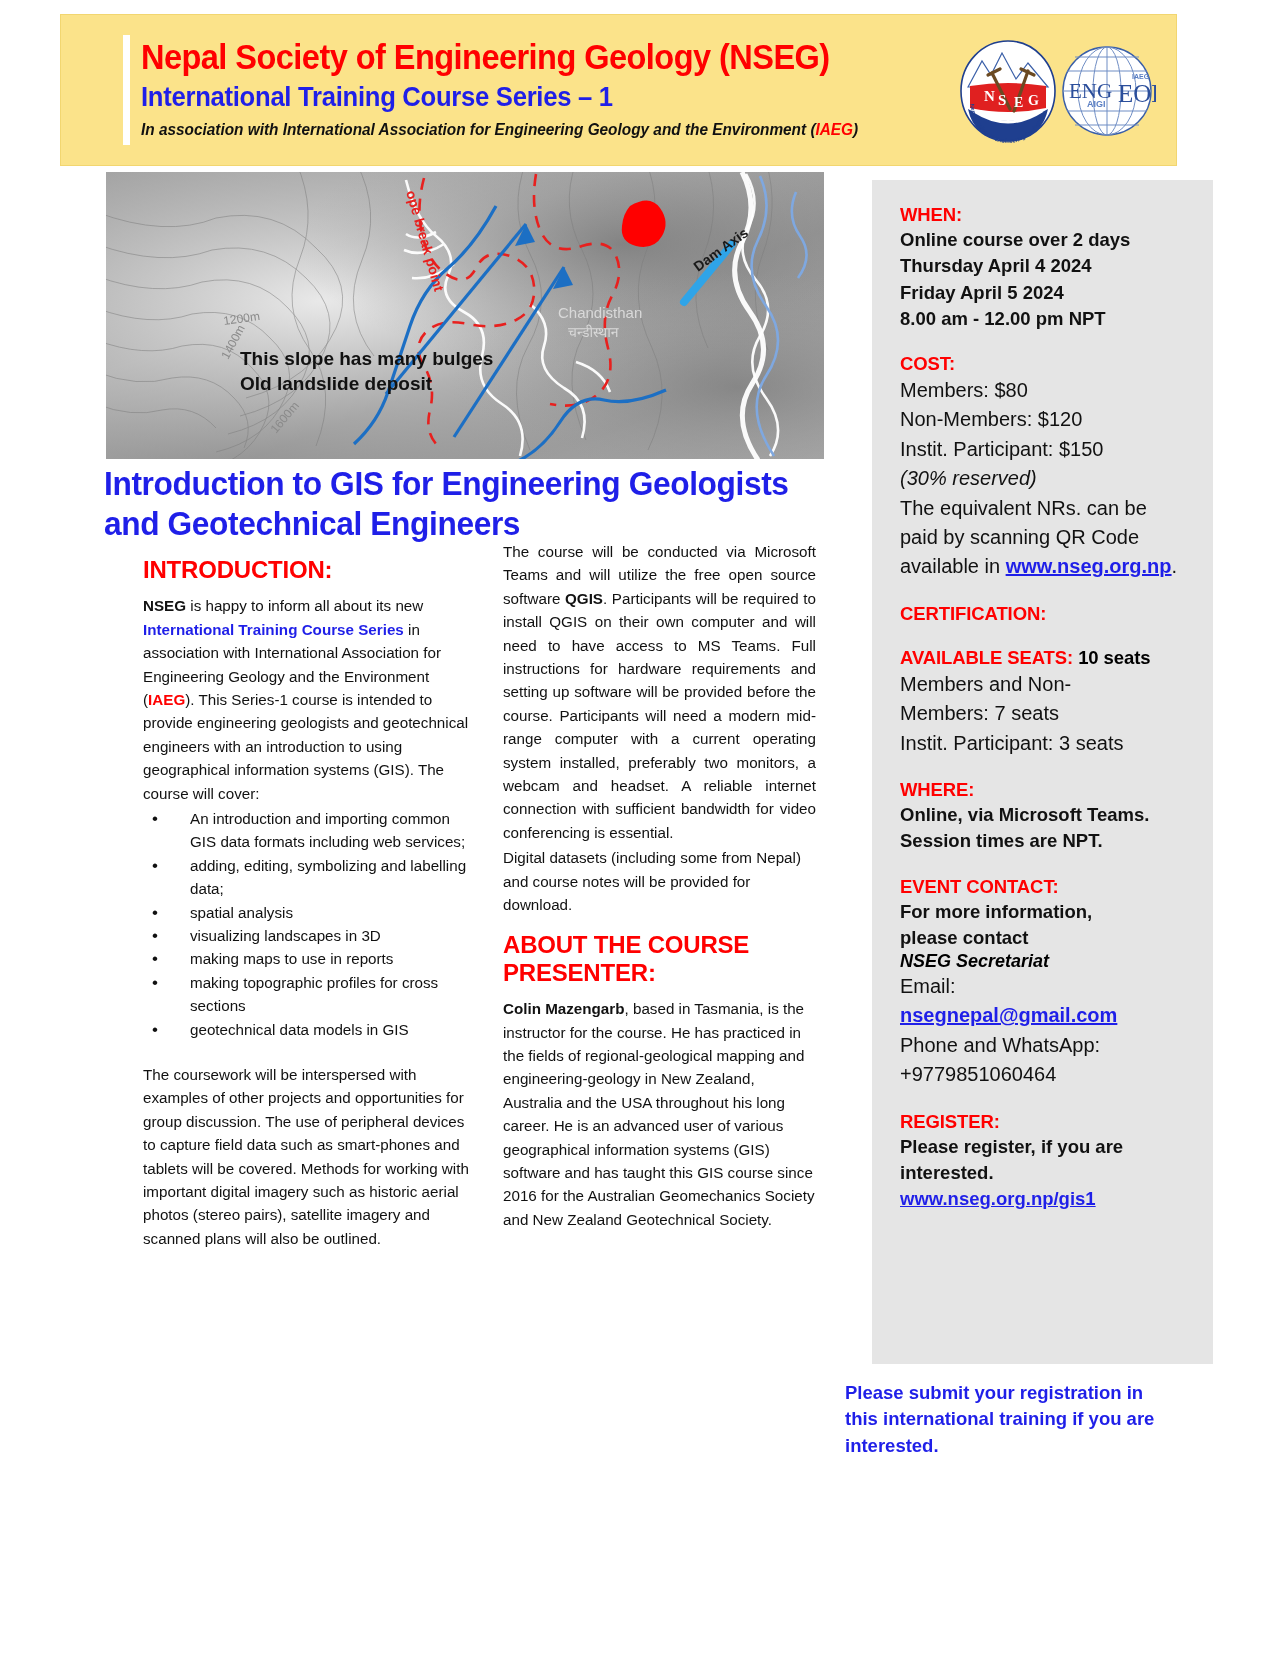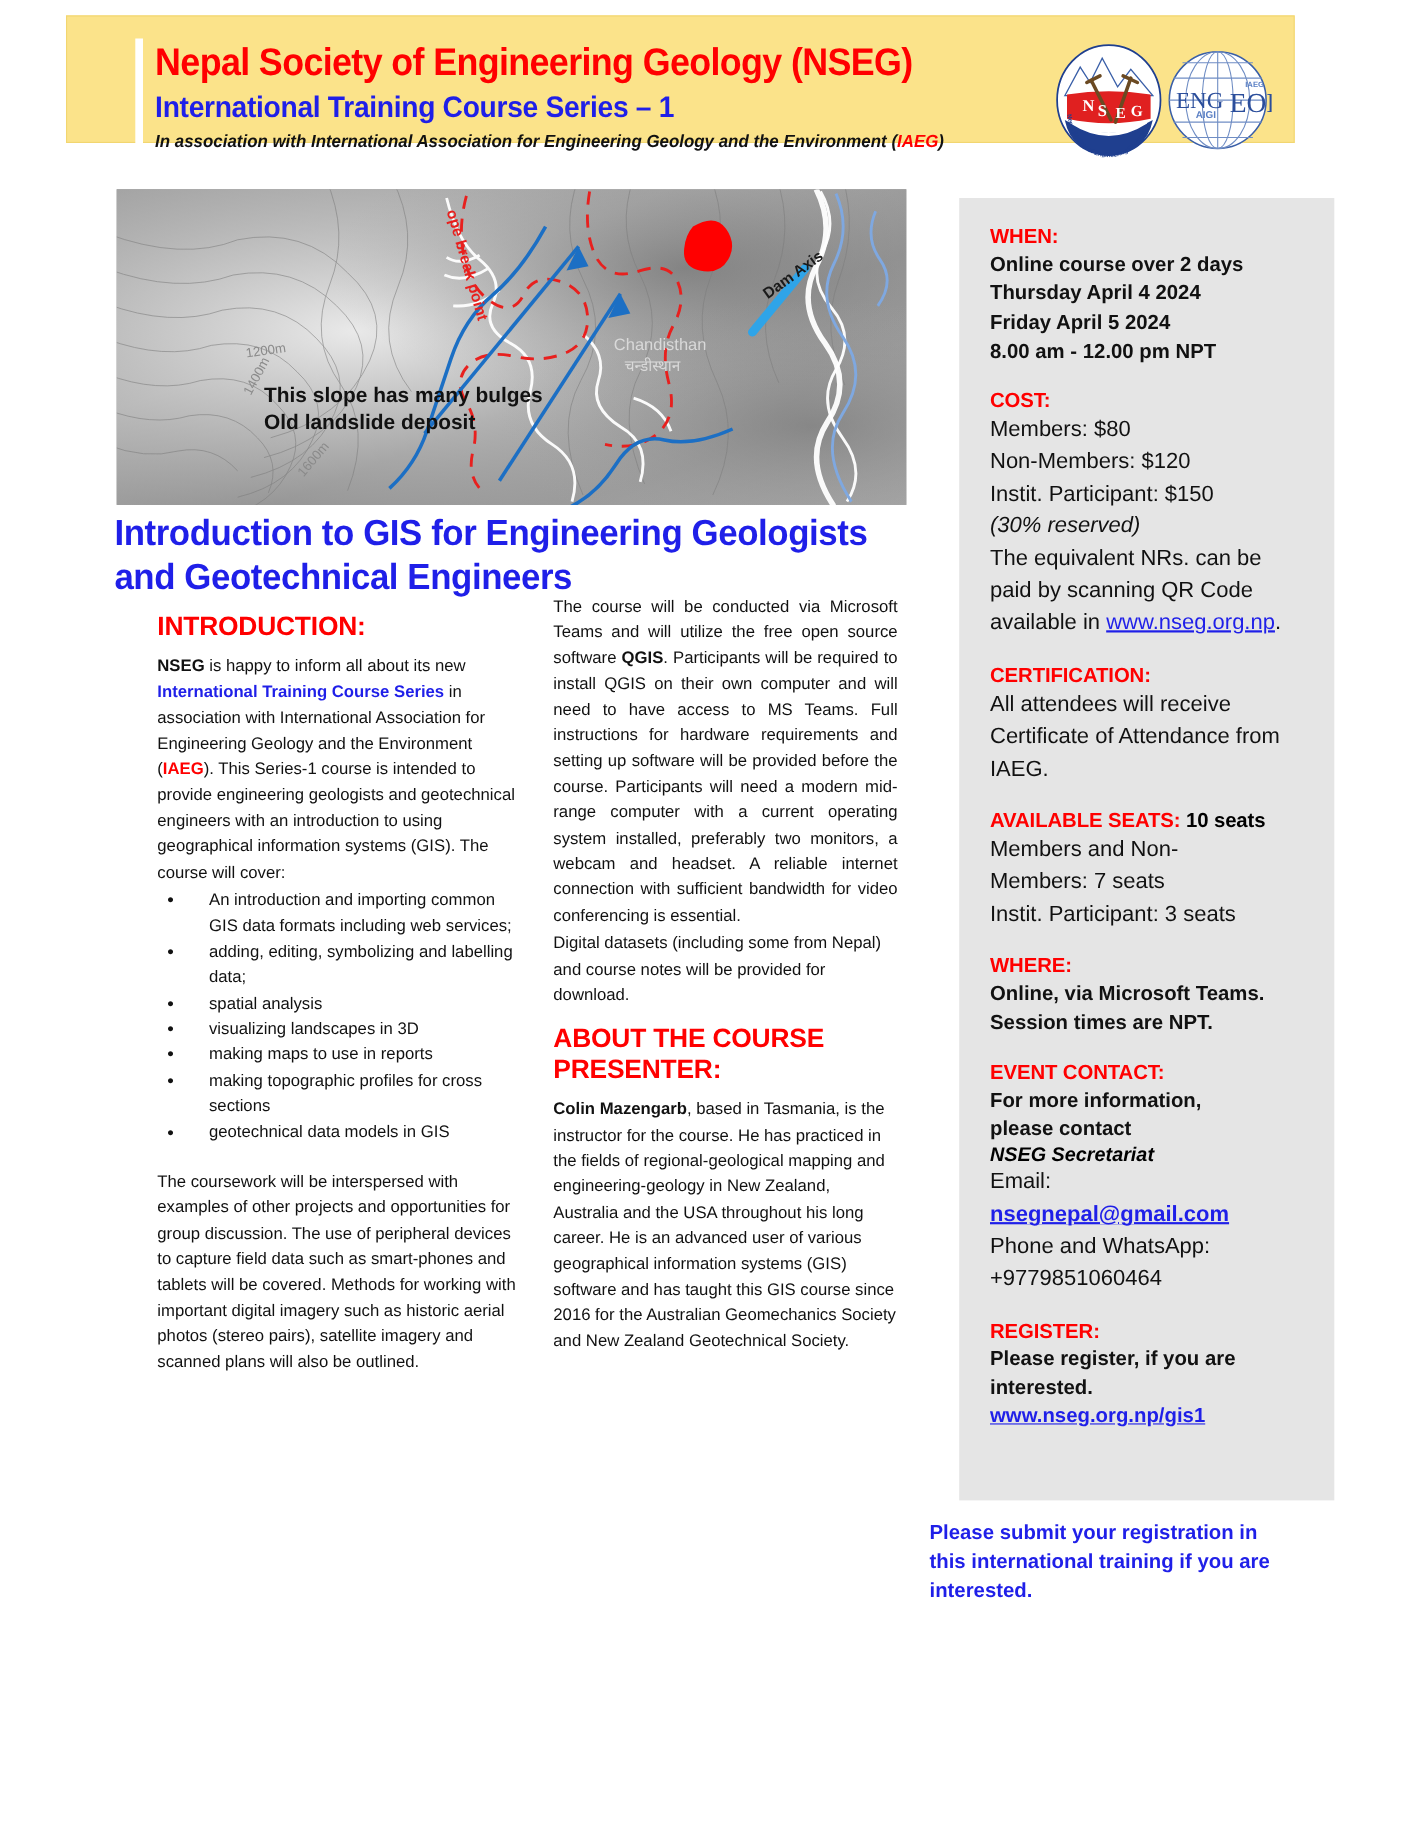--- a/index.html
+++ b/index.html
@@ -12,21 +12,21 @@
     position: relative;
     font-family: "Liberation Sans", sans-serif;
     color: #000;
     overflow: hidden;
   }
 
   
   .header-banner {
     position: absolute;
     left: 60px; top: 14px;
-    width: 1117px; height: 116px;
+    width: 1117px; height: 152px;
     background: #FBE38A;
     border: 1px solid #f2d670;
   }
   .header-accent-bar {
     position: absolute;
     left: 62px; top: 20px;
     width: 7px; height: 110px;
     background: #ffffff;
   }
   .header-text-wrap {
@@ -203,21 +203,21 @@
     margin: 0;
   }
   .sb-italic { font-style: italic; }
   .sb-ital-bold { font-style: italic; font-weight: 700;
     font-family: "Liberation Sans Narrow","Liberation Sans",sans-serif; font-size: 18px; }
   .sb-link {
     color: #1F1FE8;
     text-decoration: underline;
     font-weight: 700;
   }
-  .sb-link.plain { font-weight: 400; }
+  .sb-link.plain { font-weight: 700; }
   .sb-gap { height: 21px; }
 
   
   .footer-note {
     position: absolute;
     left: 845px; top: 1380px;
     width: 330px;
     font-family: "Liberation Sans Narrow", "Liberation Sans", sans-serif;
     font-size: 18.5px;
     font-weight: 700;
@@ -425,21 +425,20 @@
     <div class="sb-head">COST:</div>
     <div class="sb-reg">Members: $80</div>
     <div class="sb-reg">Non-Members: $120</div>
     <div class="sb-reg">Instit. Participant: $150</div>
     <div class="sb-reg sb-italic">(30% reserved)</div>
     <div class="sb-reg"><span>The equivalent NRs. can be paid by scanning QR Code available in </span><a href="#" class="sb-link plain">www.nseg.org.np</a><span>.</span></div>
 
     <div class="sb-gap"></div>
 
     <div class="sb-head">CERTIFICATION:</div>
-    <div class="sb-reg">All attendees will receive Certificate of Attendance from IAEG.</div>
 
     <div class="sb-gap"></div>
 
     <div class="sb-head"><span>AVAILABLE SEATS:</span>
       <span class="inline-black">10 seats</span></div>
     <div class="sb-reg">Members and Non-</div>
     <div class="sb-reg">Members: 7 seats</div>
     <div class="sb-reg">Instit. Participant: 3 seats</div>
 
     <div class="sb-gap"></div>

